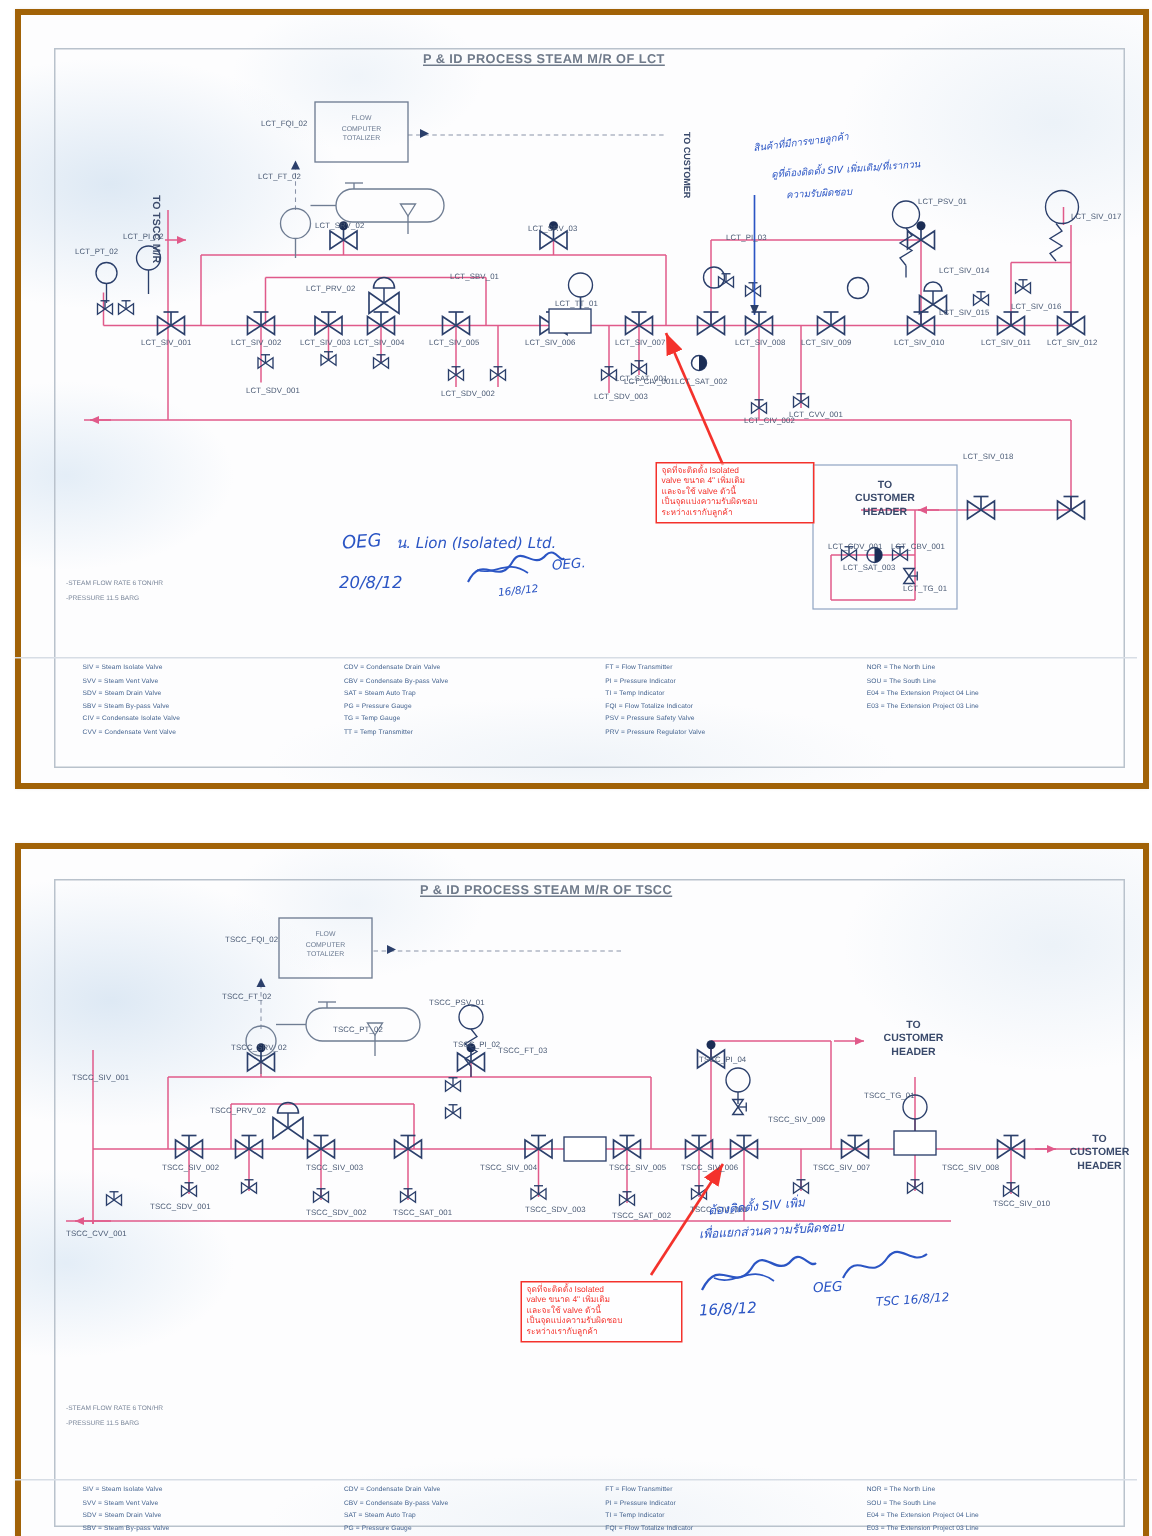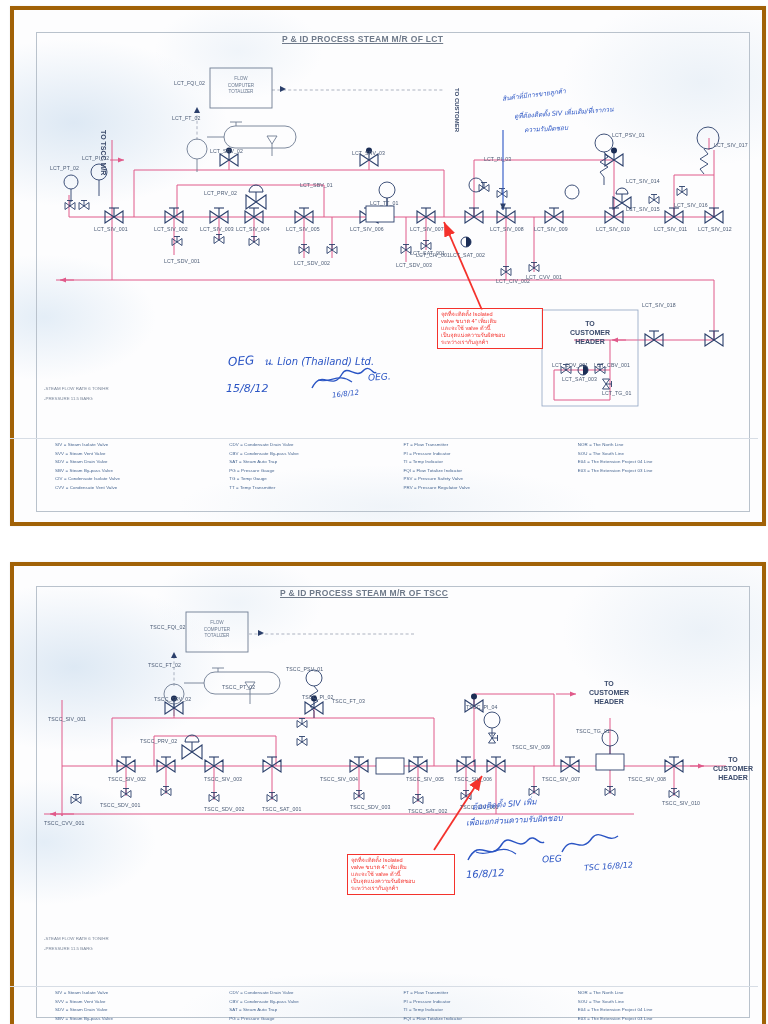--- a/index.html
+++ b/index.html
@@ -307,22 +307,22 @@
     <div>valve ขนาด 4" เพิ่มเติม</div>
     <div>และจะใช้ valve ตัวนี้</div>
     <div>เป็นจุดแบ่งความรับผิดชอบ</div>
     <div>ระหว่างเรากับลูกค้า</div>
   </div>
 
   <div class="hand it" style="left:488px;top:80px;font-size:6.5px;transform:rotate(-7deg);">สินค้าที่มีการขายลูกค้า</div>
   <div class="hand it" style="left:500px;top:98px;font-size:6.5px;transform:rotate(-4deg);">ดูที่ต้องติดตั้ง SIV เพิ่มเติม/ที่เรากวน</div>
   <div class="hand it" style="left:510px;top:114px;font-size:6.5px;transform:rotate(-3deg);">ความรับผิดชอบ</div>
   <div class="hand it" style="left:214px;top:344px;font-size:12px;transform:rotate(-4deg);">OEG</div>
-  <div class="hand it" style="left:250px;top:344px;font-size:10px;">น. Lion (Thailand) Ltd.</div>
-  <div class="hand it" style="left:212px;top:372px;font-size:11px;">15/8/12</div>
+  <div class="hand it" style="left:250px;top:344px;font-size:10px;">น. Lion (Isolated) Ltd.</div>
+  <div class="hand it" style="left:212px;top:372px;font-size:11px;">20/8/12</div>
   <div class="hand it" style="left:318px;top:380px;font-size:7px;transform:rotate(-6deg);">16/8/12</div>
   <div class="hand it" style="left:354px;top:362px;font-size:9px;transform:rotate(-4deg);">OEG.</div>
   <svg style="position:absolute;left:294px;top:352px;width:70px;height:34px;">
     <path d="M4,26 C14,6 24,30 34,12 C40,2 48,18 56,8 C62,2 66,14 68,10" fill="none" stroke="#2b55c4" stroke-width="1.4"></path>
     <path d="M10,18 C22,22 30,10 44,20" fill="none" stroke="#2b55c4" stroke-width="1.1"></path>
   </svg>
 
   <div class="foot" style="left:30px;top:376px;">-STEAM FLOW RATE 6 TON/HR</div>
   <div class="foot" style="left:30px;top:386px;">-PRESSURE 11.5 BARG</div>
 </div>

